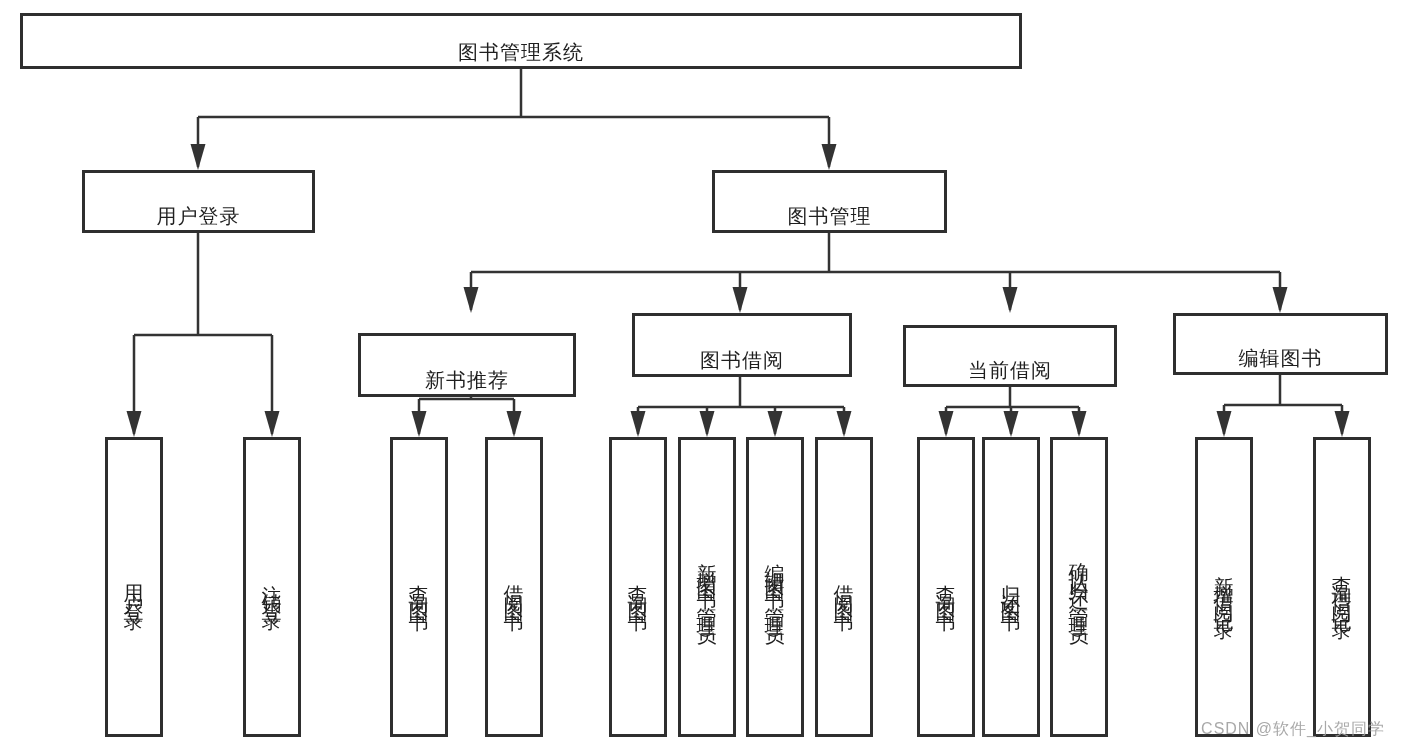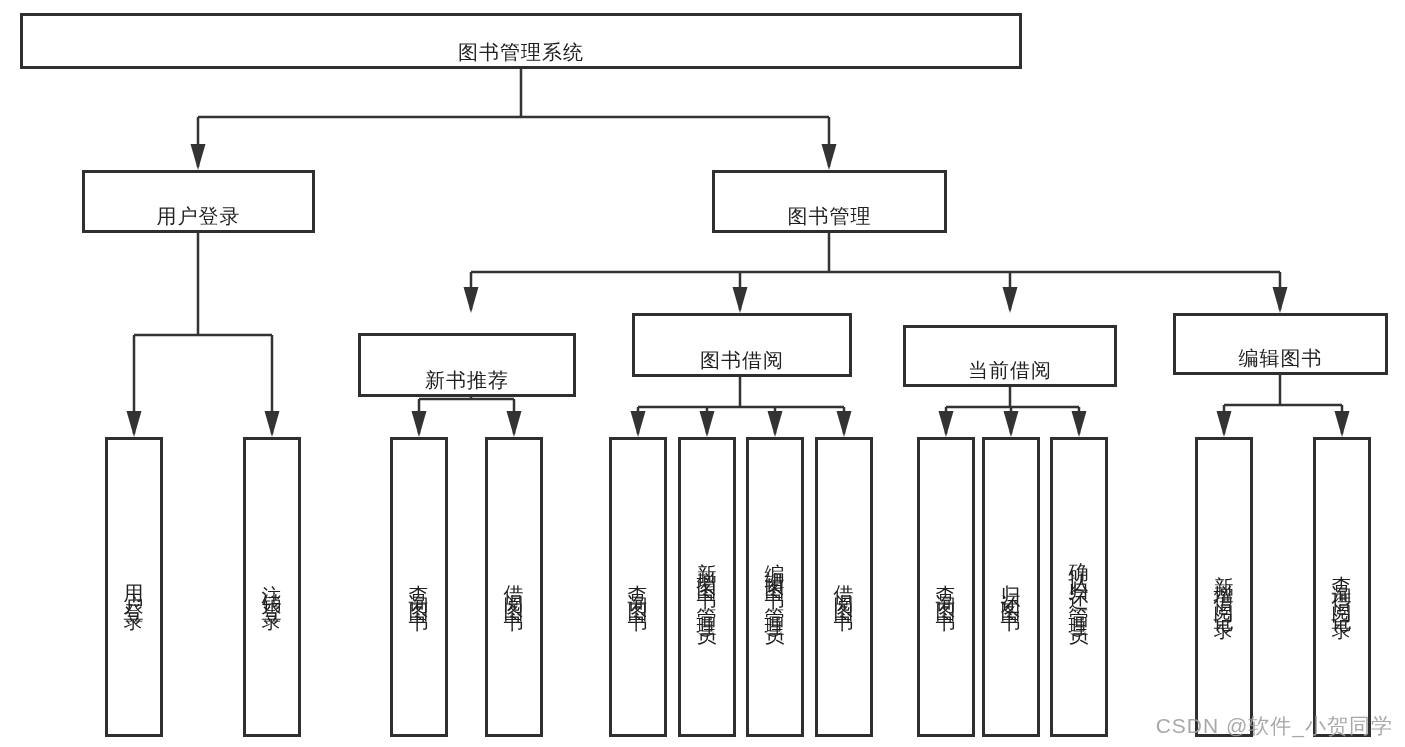--- a/index.html
+++ b/index.html
@@ -35,22 +35,22 @@
   .leaf .vtext{
     writing-mode:vertical-rl;
     text-orientation:mixed;
     font-size:20px;
     letter-spacing:9px;
     line-height:1;
     color:#1f1f1f;
   }
   .watermark{
     position:absolute;
-    right:12px;bottom:7px;
-    font-size:21px;
+    right:20px;bottom:7px;
+    font-size:16px;
     color:rgba(158,158,158,0.9);
     z-index:3;
     letter-spacing:1px;
     white-space:nowrap;
     text-align:center;
   }
 </style>
 </head>
 <body>
 

